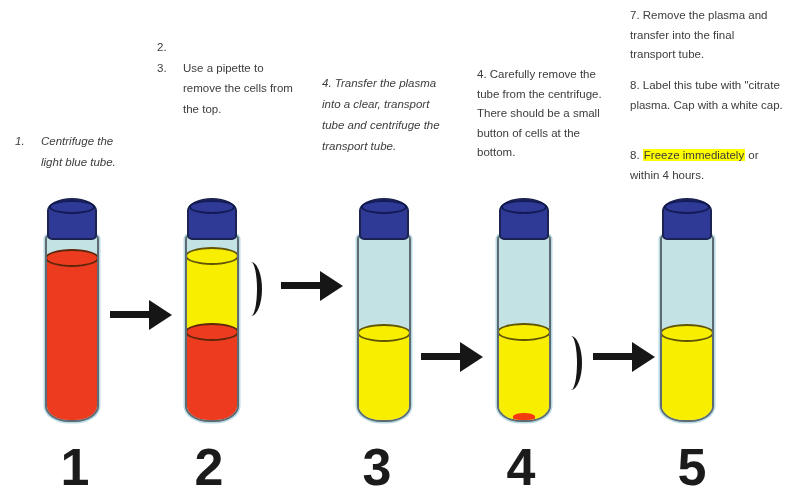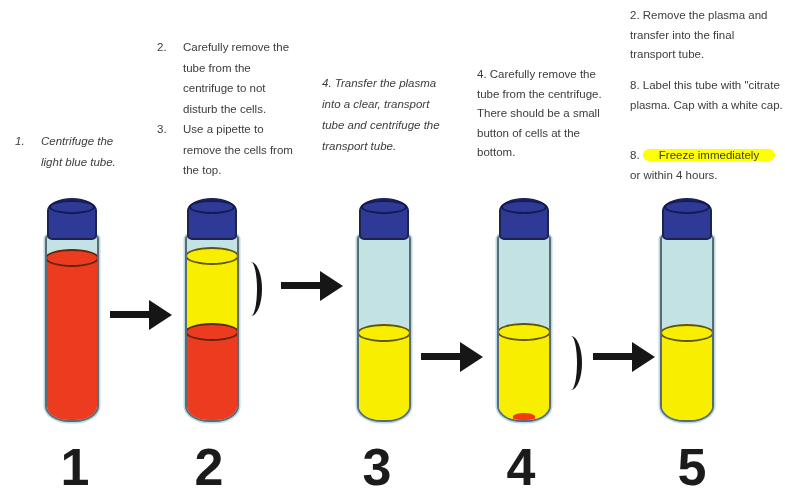--- a/index.html
+++ b/index.html
@@ -5,21 +5,21 @@
   html,body{margin:0;padding:0;background:#fff;}
   .canvas{position:relative;width:785px;height:498px;background:#ffffff;overflow:hidden;
           font-family:"Liberation Sans",sans-serif;color:#3c3c3c;}
 
   
   .note{position:absolute;font-size:11.5px;line-height:19.5px;color:#3c3c3c;}
   .list-row{display:flex;align-items:flex-start;}
   .list-marker{flex:none;width:26px;}
   .lh21{line-height:21px;font-style:italic;}
   .lh20{line-height:20.5px;}
-  .hl{background:#ffff00;padding:0 16px;border-radius:6px;}
+  .hl{background:#ffff00;padding:0 1px;}
 
   
   .tube{position:absolute;top:198px;width:54px;height:224px;}
   .cap{position:absolute;top:0;left:2px;right:2px;height:42px;box-sizing:border-box;
        border:2px solid #1b2353;border-radius:50% 50% 5px 5px / 30% 30% 5px 5px;z-index:2;}
   .cap-top{position:absolute;top:0;left:0;right:0;height:14px;box-sizing:border-box;
        border:2px solid rgba(15,22,75,.85);border-radius:50%;}
   .tube-body{position:absolute;top:36px;left:0;right:0;bottom:0;box-sizing:border-box;
        border:2px solid #5d6a72;border-radius:6px 6px 45% 45% / 5px 5px 16px 16px;
        overflow:hidden;box-shadow:0 0 0 1.5px rgba(176,214,224,.9);}
@@ -47,33 +47,32 @@
 <div class="canvas">
 
   <div class="note lh21 list-row" style="left:15px;top:131px;width:122px;">
     <span class="list-marker">1.</span>
     <span>Centrifuge the light blue tube.</span>
   </div>
 
   <div class="note lh20" style="left:157px;top:37px;width:143px;">
     <div class="list-row">
       <span class="list-marker">2.</span>
-      <span>Carefully remove the tube from the centrifuge to not disturb the cells.</span>
     </div>
     <div class="list-row">
       <span class="list-marker">3.</span>
       <span>Use a pipette to remove the cells from the top.</span>
     </div>
   </div>
 
   <div class="note lh21" style="left:322px;top:73px;width:132px;">4. Transfer the plasma into a clear, transport tube and centrifuge the transport tube.</div>
 
   <div class="note" style="left:477px;top:65px;width:136px;">4. Carefully remove the tube from the centrifuge. There should be a small button of cells at the bottom.</div>
 
-  <div class="note" style="left:630px;top:6px;width:152px;">2. Remove the plasma and transfer into the final transport tube.</div>
+  <div class="note" style="left:630px;top:6px;width:152px;">7. Remove the plasma and transfer into the final transport tube.</div>
 
   <div class="note" style="left:630px;top:76px;width:155px;">8. Label this tube with "citrate plasma. Cap with a white cap.</div>
 
   <div class="note" style="left:630px;top:146px;width:152px;">
     <span>8. </span><span class="hl">Freeze immediately</span><span> or within 4 hours.</span>
   </div>
 
   <div class="tube" style="left:45px;">
       <div class="cap" style="background: rgb(46, 58, 150);">
         <div class="cap-top"></div>

